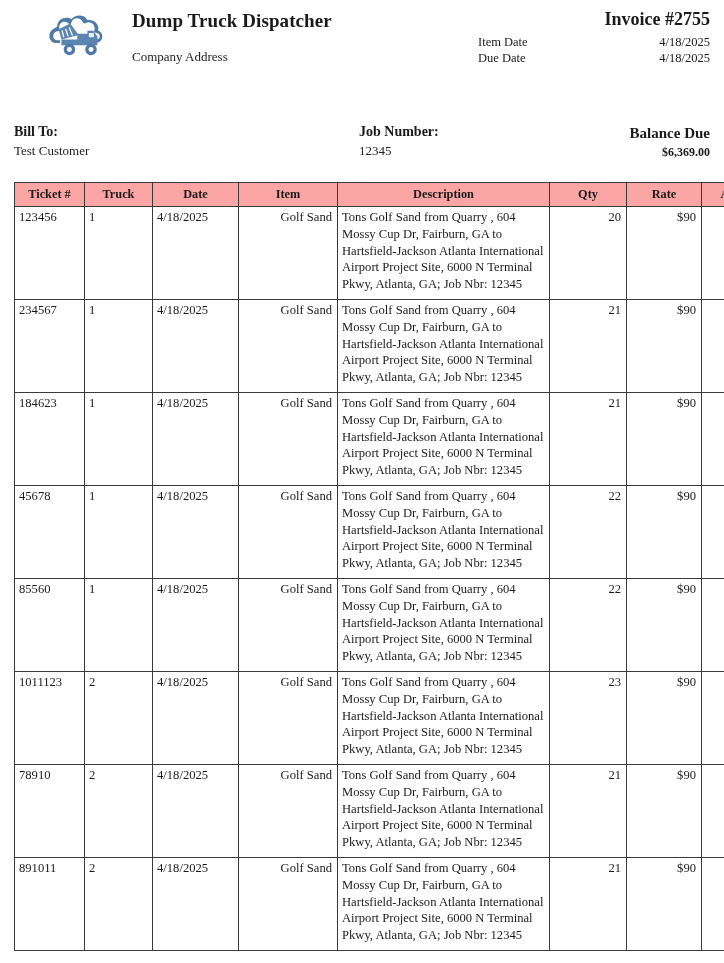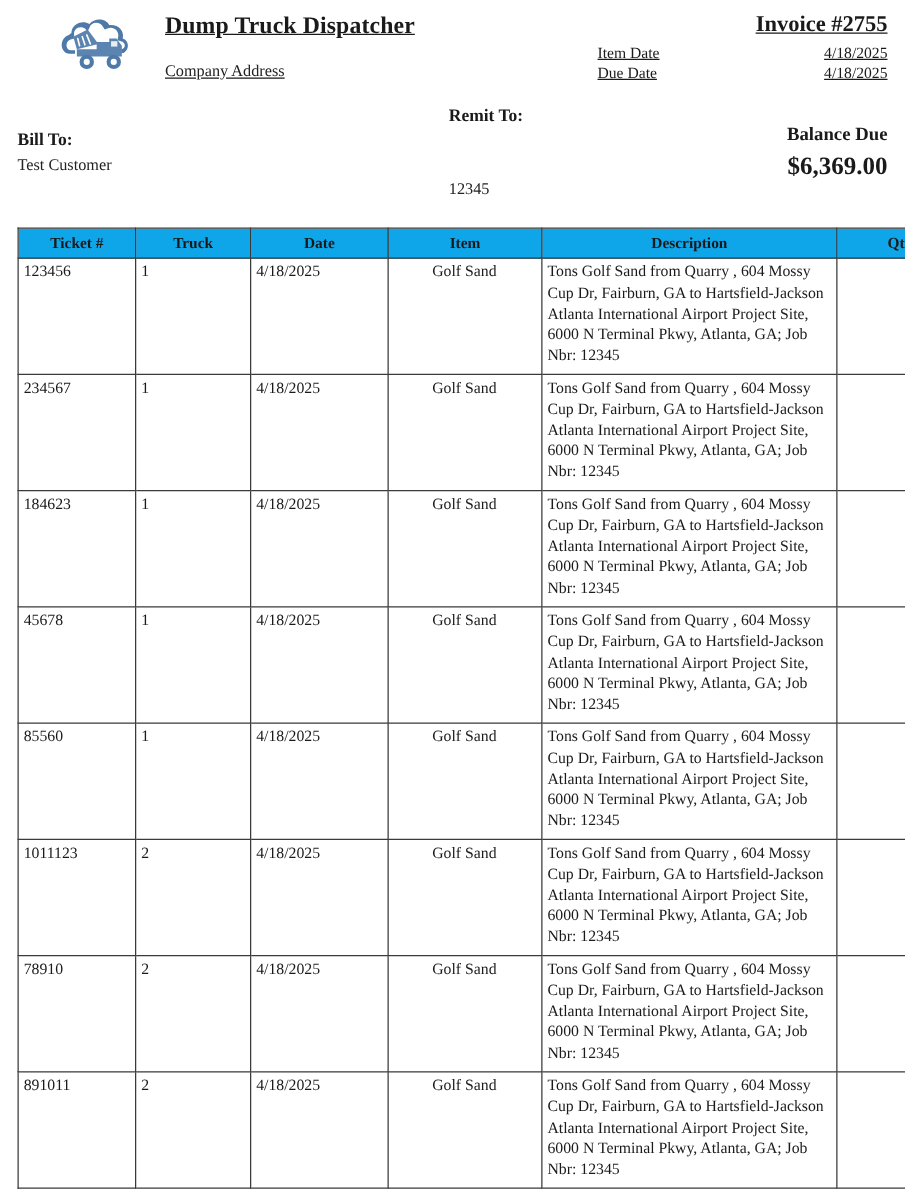--- a/index.html
+++ b/index.html
@@ -22,21 +22,20 @@
     box-sizing: border-box;
     position: relative;
   }
 
   
   .doc-header {
     display: flex;
     align-items: flex-start;
     padding: 6px 14px 0 14px;
     box-sizing: border-box;
-    text-decoration: underline;
   }
   .logo-block {
     width: 118px;
     flex: 0 0 118px;
     display: flex;
     align-items: flex-start;
     justify-content: center;
     padding-top: 6px;
   }
   .logo-box {
@@ -81,21 +80,21 @@
     justify-content: space-between;
     font-size: 12.5px;
     line-height: 1.35;
   }
   .meta-label { text-align: left; }
   .meta-value { text-align: right; }
 
   
   .parties {
     display: flex;
-    align-items: center;
+    align-items: flex-end;
     padding: 18px 14px 0 14px;
     box-sizing: border-box;
   }
   .bill-to {
     flex: 0 0 345px;
   }
   .remit-to {
     flex: 0 0 auto;
     width: 180px;
   }
@@ -116,59 +115,59 @@
   }
   .job-number-wrap {
     margin-top: 22px;
   }
   .balance-label {
     font-size: 15px;
     font-weight: bold;
     line-height: 1.3;
   }
   .balance-amount {
-    font-size: 20px;
+    font-size: 12px;
     font-weight: bold;
     line-height: 1.35;
     margin-top: 1px;
   }
 
   
   .table-wrap {
     padding: 0 14px;
     margin-top: 22px;
     box-sizing: border-box;
   }
   table.items {
     width: 696px;
     border-collapse: collapse;
     table-layout: fixed;
     font-size: 12.6px;
   }
   table.items th {
-    background: #0ea5e9;
+    background: #fca5a5;
     border: 1px solid #3a3a3a;
     font-weight: bold;
     font-size: 12.3px;
     text-align: center;
-    padding: 3px 16px;
+    padding: 3px 4px;
     height: 17px;
     line-height: 1.25;
   }
   table.items td {
     border: 1px solid #3a3a3a;
     vertical-align: top;
     padding: 2px 5px 2px 4px;
     line-height: 1.32;
     height: 88px;
   }
   td.c-ticket  { width: 61px;  text-align: left; }
   td.c-truck   { width: 59px;  text-align: left; }
   td.c-date    { width: 77px;  text-align: left; }
-  td.c-item    { width: 90px;  text-align: center; border-radius: 21px; }
+  td.c-item    { width: 90px;  text-align: right; border-radius: 21px; }
   td.c-desc    { width: 203px; text-align: left; }
   td.c-qty     { width: 68px;  text-align: right; }
   td.c-rate    { width: 66px;  text-align: right; }
   td.c-amount  { width: 72px;  text-align: right; }
 
   th.h-ticket  { width: 61px; }
   th.h-truck   { width: 59px; }
   th.h-date    { width: 77px; }
   th.h-item    { width: 90px; }
   th.h-desc    { width: 203px; }
@@ -231,23 +230,23 @@
   </div>
 
   <div class="parties">
 
     <div class="bill-to">
       <div class="block-heading">Bill To:</div>
       <div class="block-value">Test Customer</div>
     </div>
 
     <div class="remit-to">
-      <div class="block-heading">Remit To:</div>
       <div class="block-value"></div>
       <div class="job-number-wrap">
+        <div class="block-heading">Job Number:</div>
         <div class="block-value">12345</div>
       </div>
     </div>
 
     <div class="balance-col">
       <div class="balance-label">Balance Due</div>
       <div class="balance-amount">$6,369.00</div>
     </div>
 
   </div>

